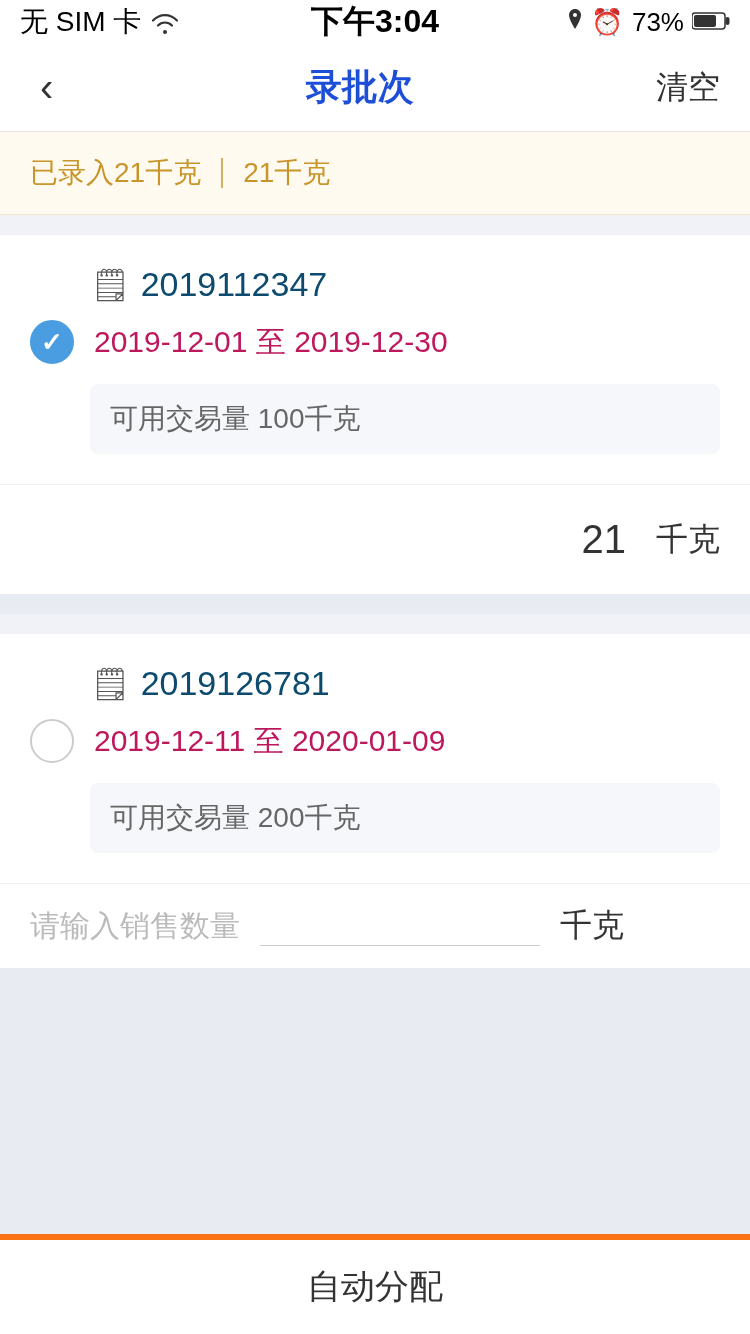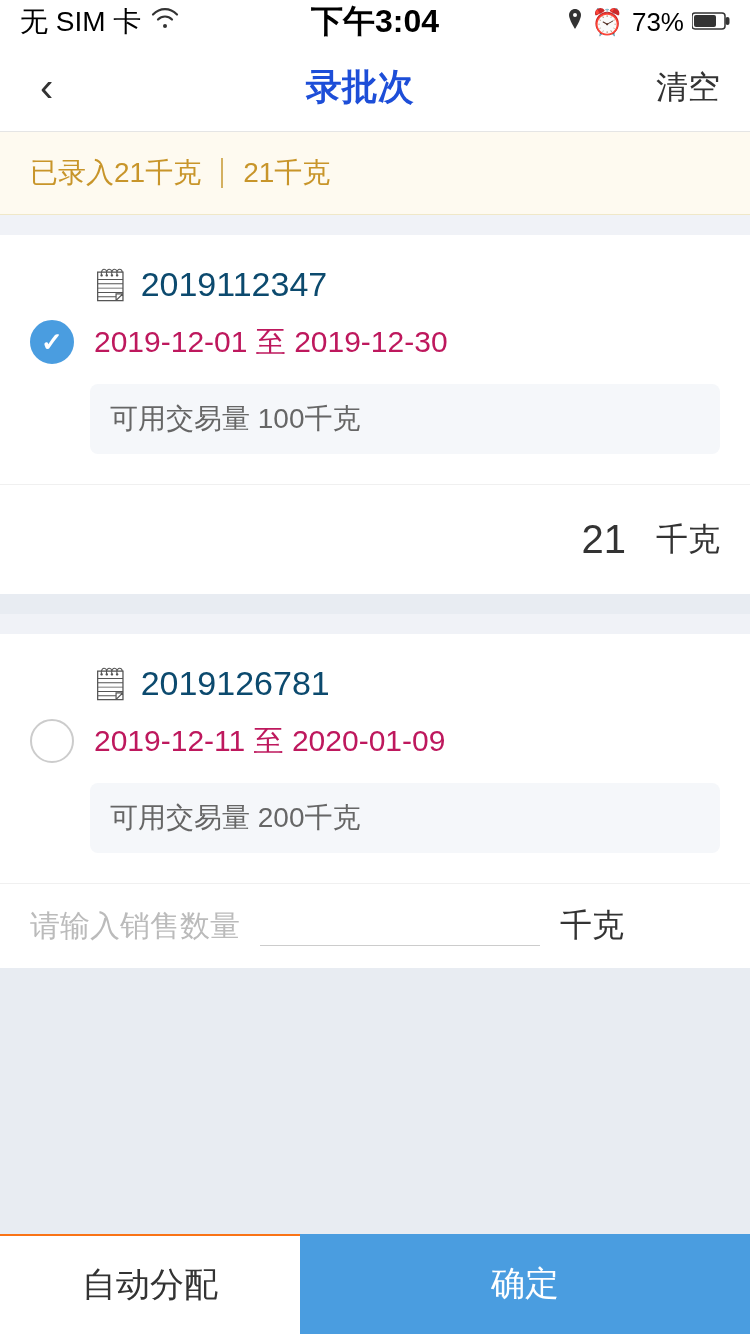--- a/index.html
+++ b/index.html
@@ -19,21 +19,21 @@
       height: 44px;
       background: #fff;
       display: flex;
       align-items: center;
       justify-content: space-between;
       padding: 0 20px;
       font-size: 28px;
     }
     .status-left {
       display: flex;
-      align-items: flex-start;
+      align-items: flex-end;
       gap: 10px;
       font-size: 28px;
       font-weight: 500;
     }
     .status-center {
       font-size: 32px;
       font-weight: 600;
       position: absolute;
       left: 50%;
       transform: translateX(-50%);
@@ -232,21 +232,21 @@
       background: #fff;
     }
     .btn-auto {
       flex: 1;
       height: 100%;
       background: #fff;
       border: none;
       font-size: 34px;
       color: #333;
       cursor: pointer;
-      border-top: 2px solid #f97316;
+      border-top: 6px solid #f97316;
     }
     .btn-confirm {
       flex: 1.5;
       height: 100%;
       background: #4a9de0;
       border: none;
       font-size: 34px;
       color: #fff;
       cursor: pointer;
     }
@@ -341,14 +341,13 @@
       <span class="placeholder-unit">千克</span>
     </div>
   </div>
 
   <div class="bottom-area"></div>
 
 </div>
 
 <div class="bottom-buttons">
   <button class="btn-auto">自动分配</button>
-  <button class="btn-confirm">确定</button>
 </div>
 
 </body></html>

